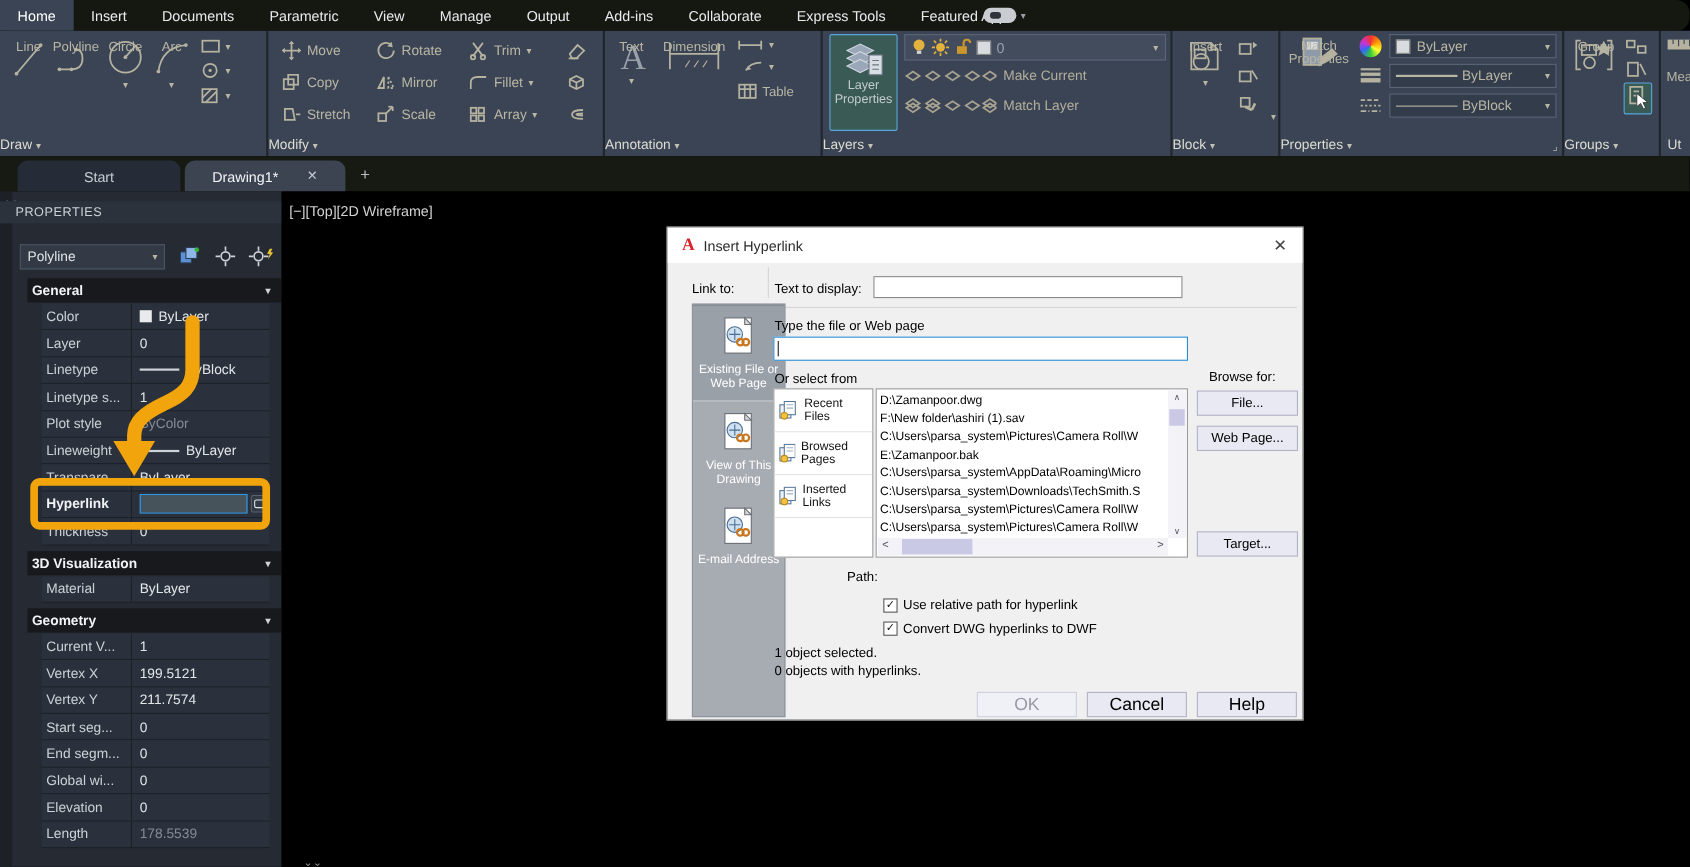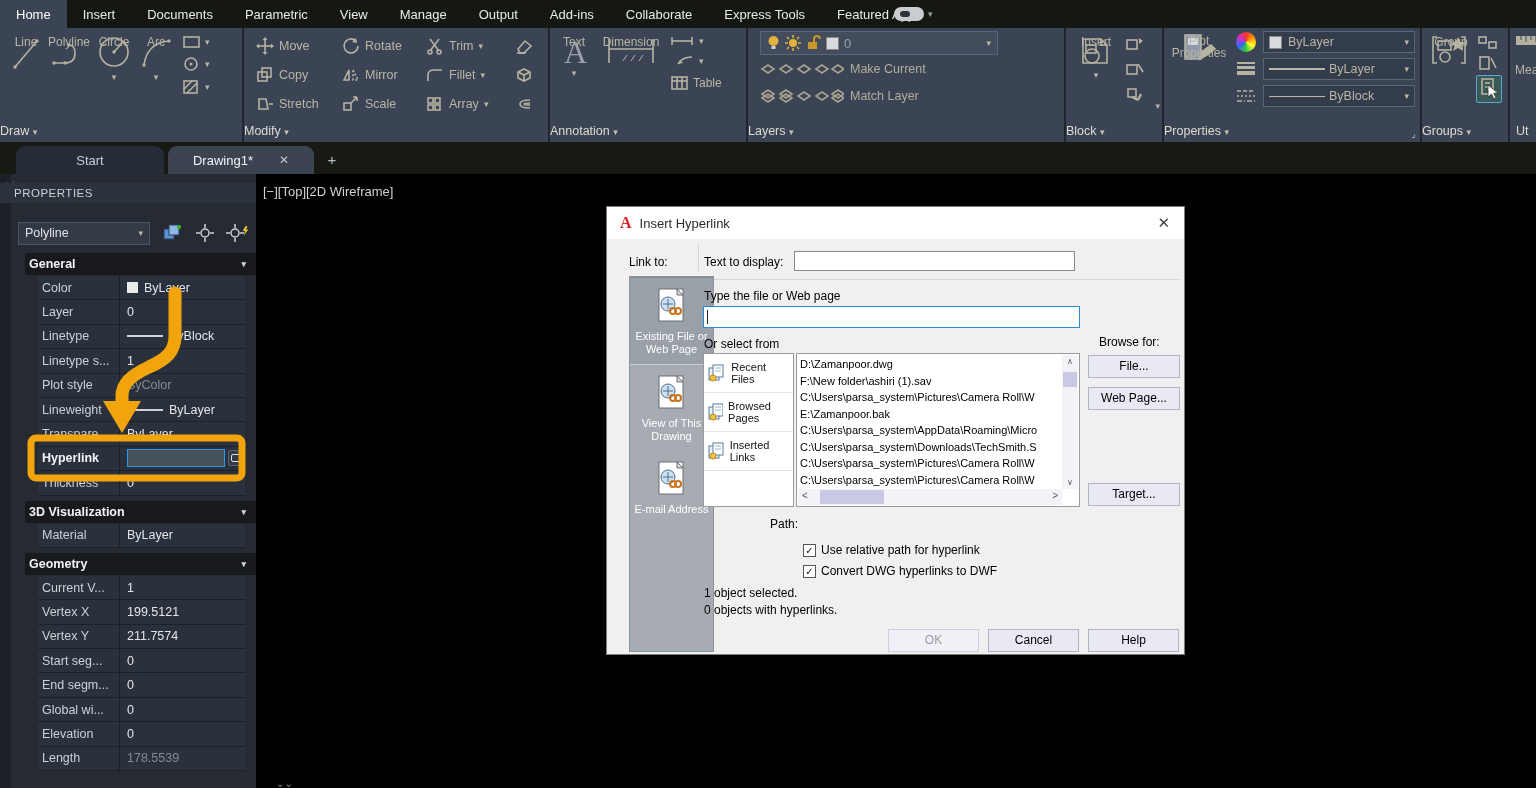--- a/index.html
+++ b/index.html
@@ -1,19 +1,19 @@
 <!DOCTYPE html>
 <html><head>
 <meta charset="utf-8">
 <style>
   * { box-sizing: border-box; margin:0; padding:0; }
   html,body { width:1536px; height:788px; overflow:hidden; background:#000; font-family:"Liberation Sans", sans-serif; }
 
   
-  .ribbon-tabs { position:absolute; left:0; top:0; width:1536px; height:28px; background:#141810; display:flex; align-items:stretch; }
+  .ribbon-tabs { position:absolute; left:0; top:0; width:1536px; height:28px; background:#141810; display:flex; align-items:stretch;border-radius:12px; }
   .rtab { color:#e8ebee; font-size:13px; padding:0 16px; display:flex; align-items:center; cursor:default; }
   .rtab.active { background:#3b4454; color:#fff; }
   .ribbon-pill { margin-left:14px; align-self:center; width:30px; height:14px; background:#c9ccd1; border-radius:7px; position:relative; }
   .ribbon-pill::after { content:""; position:absolute; left:6px; top:4px; width:10px; height:6px; background:#30343a; border-radius:3px; }
   .ribbon-pill-dd { align-self:center; color:#9aa0a8; font-size:9px; margin-left:4px; }
 
   .ribbon-body { position:absolute; left:0; top:28px; width:1536px; height:114px; background:#141810; display:flex; }
   .panel { position:relative; background:#3b4454; border-right:2px solid #20262e; height:114px; flex:none; }
   .panel-footer { position:absolute; bottom:0; left:0; width:100%; height:20px; text-align:left; font-size:12.5px; color:#dcdcd2; line-height:19px; }
   .panel-footer .dd { font-size:9px; color:#c4c1b2; }
@@ -112,21 +112,21 @@
   .vthumb { position:absolute; left:1px; top:17px; width:14px; height:15px; background:#c9c9e6; }
   .hscroll { position:absolute; left:1px; right:17px; bottom:1px; height:16px; background:#f2f2f7; }
   .hscroll .arr { position:absolute; top:1px; font-size:10px; color:#57576b; }
   .hthumb { position:absolute; left:22px; top:1px; width:64px; height:14px; background:#c9c9e6; }
 
   .browse-btn { position:absolute; left:481px; width:92px; height:23px; background:#e9e9f3; border:1px solid #b3b3c6; text-align:center; line-height:21px; font-size:12px; color:#000; }
 
   .chk { position:absolute; display:flex; align-items:center; gap:5px; font-size:12px; }
   .chk .box { width:13px; height:13px; background:#fff; border:1px solid #555; text-align:center; line-height:11px; font-size:10px; color:#111; }
 
-  .dlg-btn { position:absolute; top:422px; width:91px; height:23px; background:#e9e9f3; border:1px solid #b3b3c6; text-align:center; line-height:21px; font-size:12px; color:#000; }
+  .dlg-btn { position:absolute; top:422px; width:91px; height:23px; background:#e9e9f3; border:1px solid #b3b3c6; text-align:center; line-height:21px; font-size:16px; color:#000; }
   .dlg-btn.disabled { color:#9a9aa4; background:#f0f0f7; border-color:#cfcfdd; }
 </style>
 </head>
 <body>
 
 <div class="ribbon-tabs">
 
     <div class="rtab active">
       <span>Home</span>
     </div>
@@ -383,20 +383,34 @@
             </svg>
             <span style="font-size:12px;color:#b9b6a4">Table</span>
           </div>
       </div>
     </div>
     <div class="panel-footer"><span>Annotation</span> <span class="dd">▾</span></div>
   </div>
 
   <div class="panel" style="width:318px">
     <div class="pbody">
+      <div class="layerbig">
+        <svg width="38" height="36">
+            <g fill="#9aa7b8" stroke="#cfd6df" stroke-width="1">
+              <path d="M4 10 L16 4 L28 10 L16 16 Z"></path>
+              <path d="M4 17 L16 11 L28 17 L16 23 Z"></path>
+              <path d="M4 24 L16 18 L28 24 L16 30 Z"></path>
+            </g>
+            <rect x="24" y="14" width="12" height="18" fill="#d8dde3" stroke="#6a7480"></rect>
+            <line x1="27" y1="19" x2="33" y2="19" stroke="#6a7480"></line>
+            <line x1="27" y1="23" x2="33" y2="23" stroke="#6a7480"></line>
+            <line x1="27" y1="27" x2="33" y2="27" stroke="#6a7480"></line>
+          </svg>
+        <span style="white-space:pre-line; text-align:center; font-size:11.5px; line-height:13px;">Layer Properties</span>
+      </div>
       <div class="layer-right">
         <div class="layer-combo">
           <svg width="13" height="16">
               <circle cx="6.5" cy="6" r="5" fill="#e3b23c"></circle>
               <rect x="4.5" y="11" width="4" height="3" fill="#cfd3d8"></rect>
             </svg>
           <svg width="16" height="16">
               <circle cx="8" cy="8" r="4" fill="#e3b23c"></circle>
               <g stroke="#e3b23c" stroke-width="1.5">
                 <line x1="8" y1="0" x2="8" y2="3"></line>
@@ -484,21 +498,21 @@
 
   <div class="panel" style="width:258px">
     <div class="pbody">
       <div class="bigbtn" style="width:58px">
         <svg class="ic" width="36" height="32">
             <rect x="4" y="2" width="16" height="24" fill="#8f9aa8"></rect>
             <rect x="7" y="5" width="10" height="7" fill="#d7dce2" stroke="none"></rect>
             <path d="M22 18 l8 -6 l4 4 l-8 6 z" fill="#b5b2a0"></path>
             <path d="M22 18 l-3 8 l7 -4" fill="#b5b2a0"></path>
           </svg>
-        <span class="lbl" style="white-space:pre-line; text-align:center; line-height:12px;">Plot Properties</span>
+        <span class="lbl" style="white-space:pre-line; text-align:center; line-height:12px;">Match Properties</span>
       </div>
       <div style="display:flex; flex-direction:column; gap:5px; padding-left:8px;">
         <div style="display:flex; align-items:center; gap:7px;">
           <span style="width:20px;height:20px;border-radius:50%;background:conic-gradient(#e33,#f90,#ff3,#3c3,#36f,#c3c,#e33);display:inline-block;"></span>
           <div class="combo">
               <span class="swatch-sm" style="margin-right:6px"></span>
               <span>ByLayer</span>
               <span class="spacer"></span>
               <span class="dd">▾</span>
             </div>

